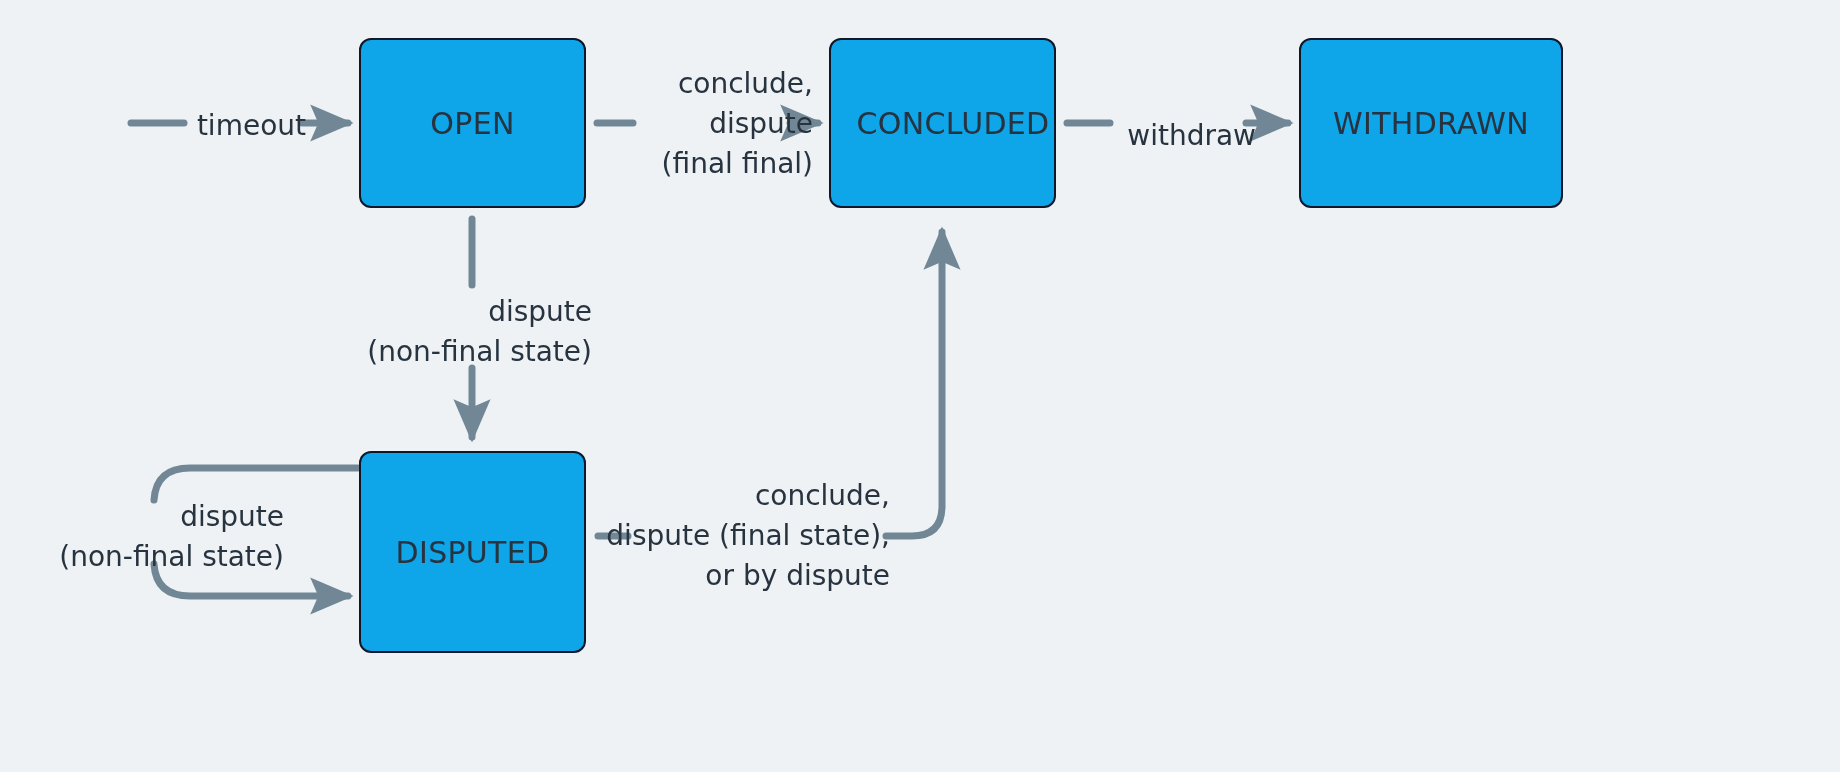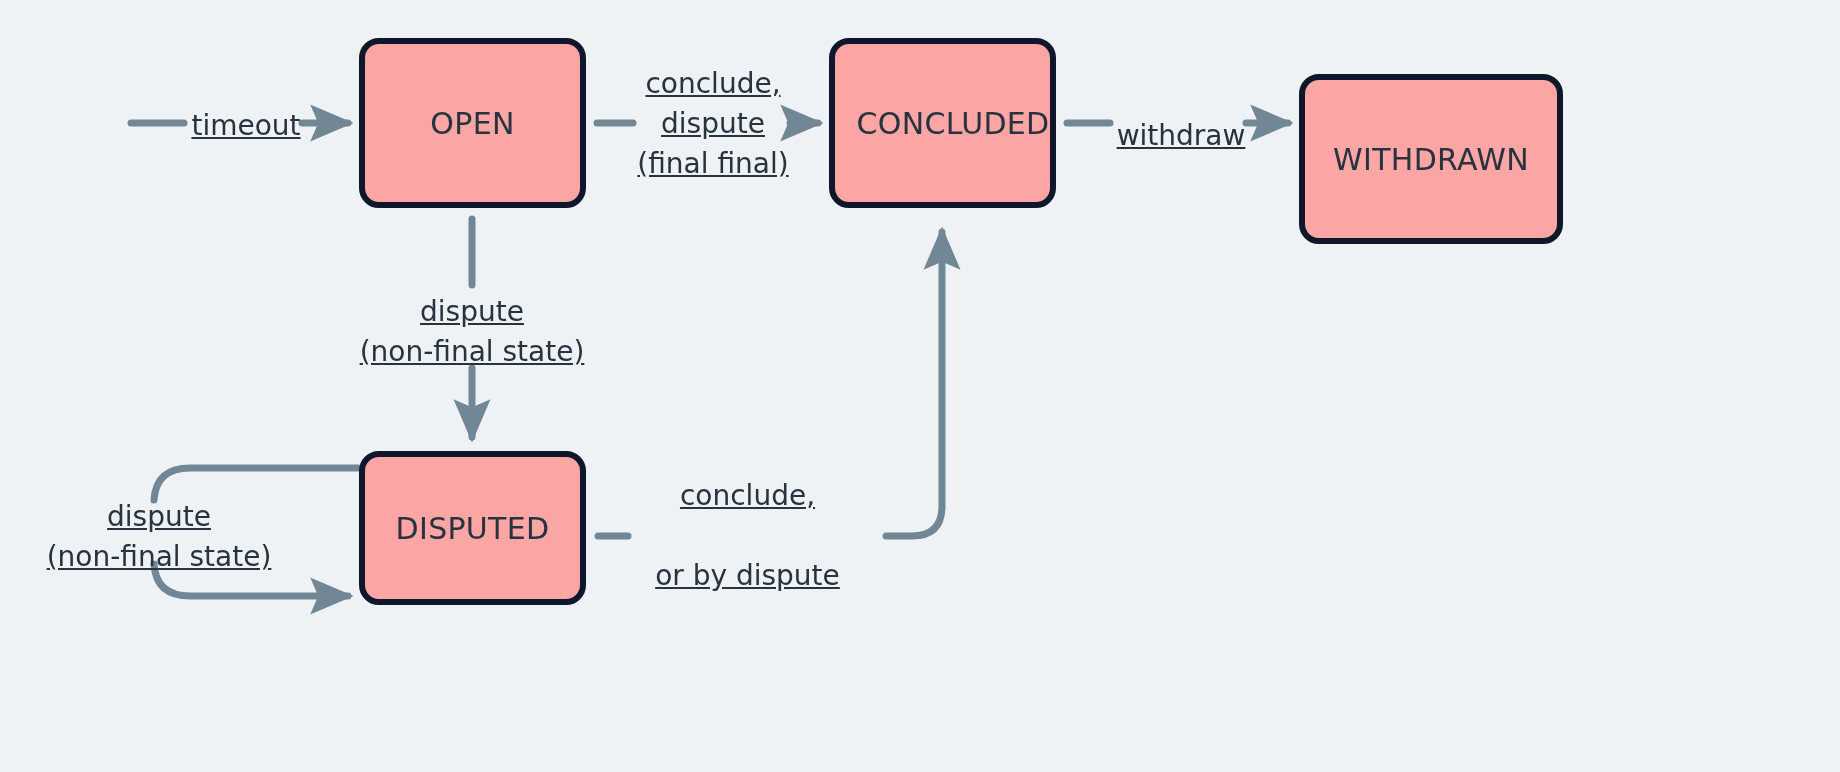--- a/index.html
+++ b/index.html
@@ -20,44 +20,43 @@
   }
   #edge-layer {
     position: absolute;
     left: 0;
     top: 0;
     width: 1840px;
     height: 772px;
   }
   .state-node {
     position: absolute;
-    background: #fca5a5;
-    border: 6px solid #0f172a;
-    border-radius: 20px;
+    background: #0ea5e9;
+    border: 2px solid #0f172a;
+    border-radius: 12px;
     box-sizing: border-box;
     display: flex;
     align-items: center;
     justify-content: center;
   }
   .state-label {
     font-size: 30px;
     color: #27333f;
     letter-spacing: 0.3px;
     white-space: nowrap;
     font-family: "DejaVu Sans", sans-serif;
   }
   .edge-label {
     position: absolute;
     font-size: 28px;
     line-height: 1.43;
     color: #27333f;
-    text-align: center;
+    text-align: right;
     white-space: pre;
     font-family: "DejaVu Sans", sans-serif;
-    text-decoration: underline;
   }
 </style>
 </head>
 <body>
 
 <div id="diagram-canvas">
 
   <svg id="edge-layer" viewBox="0 0 1840 772">
     <defs>
       <marker id="ahead" markerWidth="8" markerHeight="8" refX="5.4" refY="3" orient="auto" markerUnits="strokeWidth">
@@ -97,33 +96,33 @@
   </svg>
 
   <div class="state-node" style="left:359px; top:38px; width:227px; height:170px;">
     <span class="state-label">OPEN</span>
   </div>
 
   <div class="state-node" style="left:829px; top:38px; width:227px; height:170px;padding-left:21px;">
     <span class="state-label">CONCLUDED</span>
   </div>
 
-  <div class="state-node" style="left:1299px; top:38px; width:264px; height:170px;margin-top:36px;">
+  <div class="state-node" style="left:1299px; top:38px; width:264px; height:170px;">
     <span class="state-label">WITHDRAWN</span>
   </div>
 
-  <div class="state-node" style="left:359px; top:451px; width:227px; height:154px;">
+  <div class="state-node" style="left:359px; top:451px; width:227px; height:202px;">
     <span class="state-label">DISPUTED</span>
   </div>
 
   <div class="edge-label" style="left:186px; top:106px; width:120px;">timeout</div>
 
   <div class="edge-label" style="left:613px; top:64px; width:200px;"><span>conclude,</span><br><span>dispute</span><br><span>(final final)</span></div>
 
   <div class="edge-label" style="left:1106px; top:116px; width:150px;">withdraw</div>
 
   <div class="edge-label" style="left:352px; top:292px; width:240px;"><span>dispute</span><br><span>(non-final state)</span></div>
 
   <div class="edge-label" style="left:34px; top:497px; width:250px;"><span>dispute</span><br><span>(non-final state)</span></div>
 
-  <div class="edge-label" style="left:605px; top:476px; width:285px;"><span>conclude,</span><br><br><span>or by dispute</span></div>
+  <div class="edge-label" style="left:605px; top:476px; width:285px;"><span>conclude,</span><br><span>dispute (final state),</span><br><span>or by dispute</span></div>
 
 </div>
 
 </body></html>

